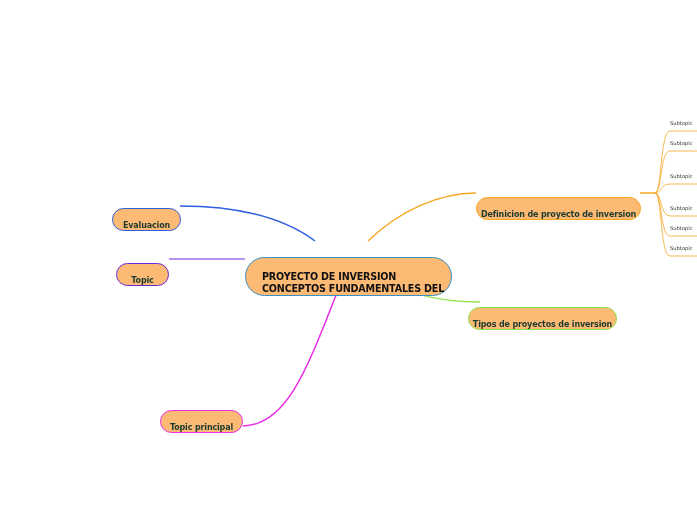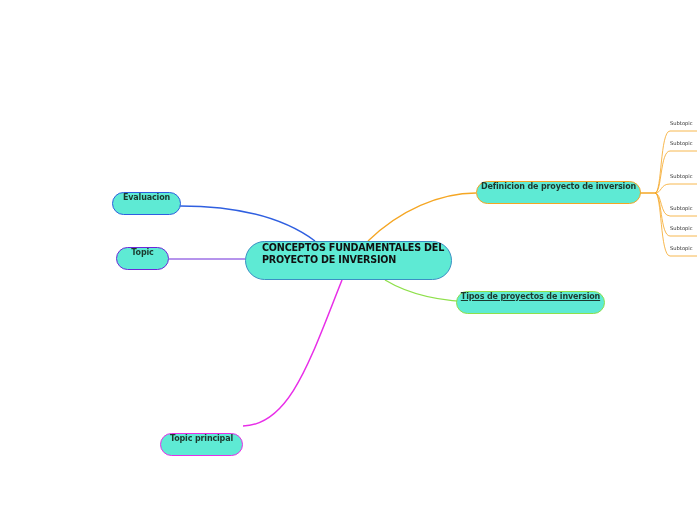--- a/index.html
+++ b/index.html
@@ -1,21 +1,21 @@
 <!DOCTYPE html>
 <html><head>
 <meta charset="utf-8">
 <style>
   html, body { margin: 0; padding: 0; background: #ffffff; }
   body { width: 697px; height: 520px; position: relative; overflow: hidden; font-family: "DejaVu Sans", sans-serif; }
   svg.links { position: absolute; left: 0; top: 0; width: 697px; height: 520px; }
   .node {
-    position: absolute; box-sizing: border-box; background: #5eead4;
-    display: flex; align-items: flex-start; justify-content: center;
-    font-weight: bold; color: #1b3a2f; white-space: nowrap;
+    position: absolute; box-sizing: border-box; background: #fdba74;
+    display: flex; align-items: flex-end; justify-content: center;
+    font-weight: bold; color: #1b3a2f; white-space: nowrap; margin-top: 16px;
   }
   .central {
     left: 245px; top: 241px; width: 207px; height: 39px;
     border: 1.3px solid #3b8fc4; border-radius: 20px;
     justify-content: flex-start; padding-left: 16px;
     font-size: 9.6px; line-height: 12px; color: #111; white-space: normal;
     letter-spacing: -0.2px;
   }
   .main {
     font-size: 8px; height: 23px; border-radius: 12px; border: 1.3px solid;
@@ -46,42 +46,42 @@
     <path d="M655 193 C 662 193, 660 151, 670 151 L 697 151" stroke-width="0.8"></path>
     <path d="M655 193 C 662 193, 660 184, 670 184 L 697 184" stroke-width="0.8"></path>
     <path d="M655 193 C 662 193, 660 216, 670 216 L 697 216" stroke-width="0.8"></path>
     <path d="M655 193 C 662 193, 660 236, 670 236 L 697 236" stroke-width="0.8"></path>
     <path d="M655 193 C 662 193, 660 256, 670 256 L 697 256" stroke-width="0.8"></path>
   </g>
 </svg>
 
 <div class="node central">
   <div>
+    <div>PROYECTO DE INVERSION</div>
     <div>CONCEPTOS FUNDAMENTALES DEL</div>
-    <div>PROYECTO DE INVERSION</div>
   </div>
 </div>
 
 <div class="node main" style="left:476px; top:181px; width:165px; border-color:#f5a623;">
   <span>Definicion de proyecto de inversion</span>
 </div>
 
-<div class="node main" style="left:456px; top:291px; width:149px; border-color:#8ee04a;text-decoration:underline;">
+<div class="node main" style="left:468px; top:291px; width:149px; border-color:#8ee04a;">
   <span>Tipos de proyectos de inversion</span>
 </div>
 
 <div class="node main" style="left:112px; top:192px; width:69px; border-color:#2f5fe0;">
   <span>Evaluacion</span>
 </div>
 
 <div class="node main" style="left:116px; top:247px; width:53px; border-color:#6d28d9;">
   <span>Topic</span>
 </div>
 
-<div class="node main" style="left:160px; top:433px; width:83px; border-color:#e82ee8;">
+<div class="node main" style="left:160px; top:394px; width:83px; border-color:#e82ee8;">
   <span>Topic principal</span>
 </div>
 
 <span class="sub" style="left:670px; top:120px;">Subtopic</span>
 <span class="sub" style="left:670px; top:140px;">Subtopic</span>
 <span class="sub" style="left:670px; top:173px;">Subtopic</span>
 <span class="sub" style="left:670px; top:205px;">Subtopic</span>
 <span class="sub" style="left:670px; top:225px;">Subtopic</span>
 <span class="sub" style="left:670px; top:245px;">Subtopic</span>
 

